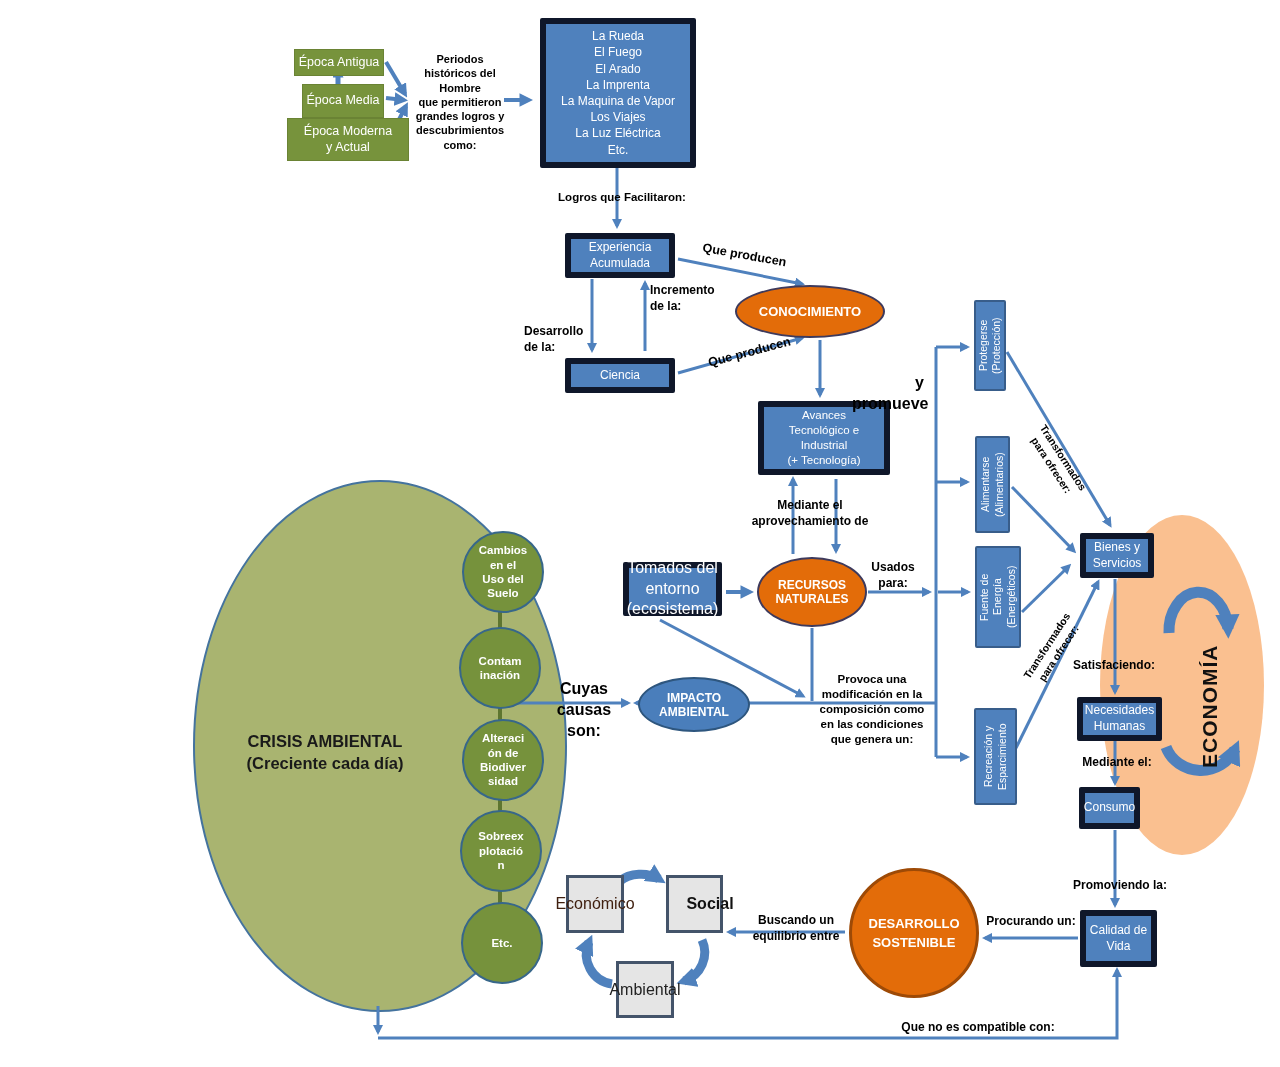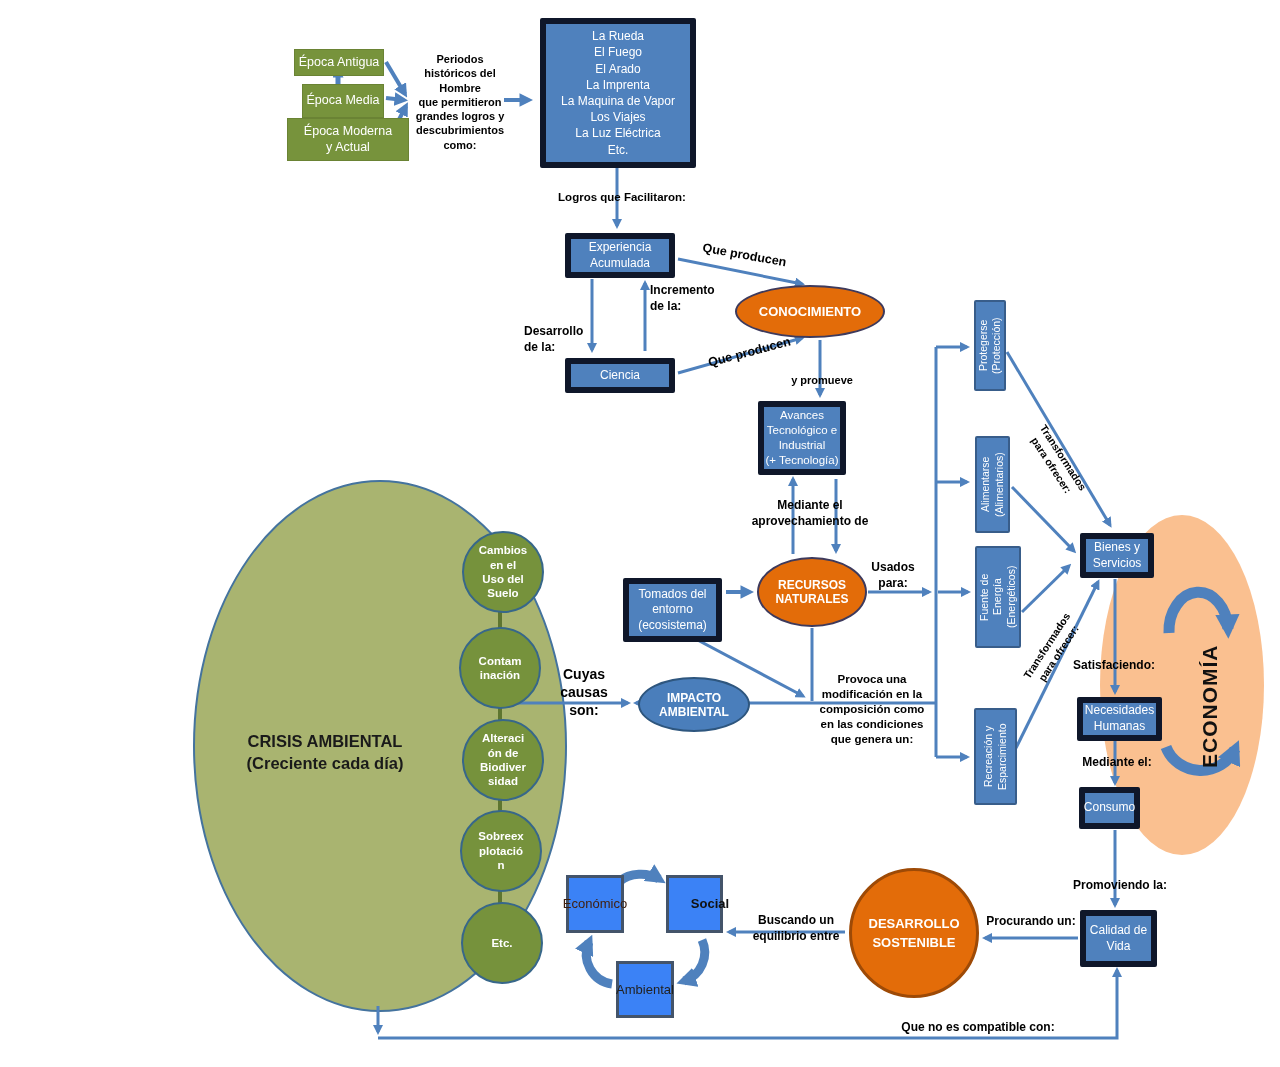--- a/index.html
+++ b/index.html
@@ -8,22 +8,22 @@
   #connectors{position:absolute;left:0;top:0;z-index:2;}
   .node,.lbl{box-sizing:border-box;white-space:pre-line;}
   .bluebox{position:absolute;z-index:3;background:#4F81BD;border:6px solid #0f172a;border-radius:2px;
            color:#fff;display:flex;align-items:center;justify-content:center;text-align:center;
            font-size:12px;line-height:1.3;}
   .vbox{position:absolute;z-index:3;background:#4F81BD;border:2px solid #385D8A;border-radius:2px;
         color:#fff;display:flex;align-items:center;justify-content:center;text-align:center;
         font-size:10.5px;line-height:1.25;writing-mode:vertical-rl;transform:rotate(180deg);}
   .gbox{position:absolute;z-index:3;background:#77933C;border:1px solid #6a8334;color:#fff;
         display:flex;align-items:center;justify-content:center;text-align:center;font-size:12.5px;line-height:1.25;}
-  .obox{position:absolute;z-index:3;background:#3b82f6;border:3px solid #44546A;
-        display:flex;align-items:center;justify-content:center;text-align:center;font-size:13px;line-height:1.2;}
+  .obox{position:absolute;z-index:3;background:#e5e5e5;border:3px solid #44546A;
+        display:flex;align-items:center;justify-content:center;text-align:center;font-size:16px;line-height:1.2;}
   .ellipse{position:absolute;z-index:3;border-radius:50%;display:flex;align-items:center;justify-content:center;
            text-align:center;color:#fff;font-weight:bold;}
   .gcircle{position:absolute;z-index:4;width:78px;height:78px;border-radius:50%;background:#76923C;
            border:2px solid #37678A;color:#fff;font-weight:bold;font-size:11.5px;line-height:1.25;
            display:flex;align-items:center;justify-content:center;text-align:center;white-space:pre-line;}
   .lbl{position:absolute;z-index:5;color:#000;font-weight:bold;font-size:11.5px;line-height:1.3;text-align:center;}
   .bg-ellipse{position:absolute;z-index:1;border-radius:50%;}
   .crisis-label{position:absolute;z-index:4;color:#1a1a1a;font-weight:bold;font-size:16.5px;line-height:1.35;
                 text-align:center;white-space:pre-line;}
   .econ-label{position:absolute;z-index:3;color:#111;font-weight:bold;font-size:21px;letter-spacing:1px;
@@ -138,30 +138,30 @@
 Acumulada</div>
   <div class="bluebox node" style="left:565px;top:358px;width:110px;height:35px;">Ciencia</div>
   <div class="lbl" style="left:650px;top:283px;width:74px;text-align:left;font-size:12px;">Incremento
 de la:</div>
   <div class="lbl" style="left:524px;top:324px;width:66px;text-align:left;font-size:12px;">Desarrollo
 de la:</div>
   <div class="lbl" style="left:697px;top:247px;width:95px;font-size:12.5px;transform:rotate(10deg);">Que producen</div>
   <div class="lbl" style="left:702px;top:344px;width:95px;font-size:12.5px;transform:rotate(-15deg);">Que producen</div>
 
   <div class="ellipse node" style="left:735px;top:285px;width:150px;height:53px;background:#E36C09;border:2px solid #3E3A5C;font-size:13px;">CONOCIMIENTO</div>
-  <div class="lbl" style="left:786px;top:373px;width:72px;text-align:center;font-size:11px;">y promueve</div>
-
-  <div class="bluebox node" style="left:758px;top:401px;width:88px;height:74px;font-size:11.5px;">Avances
+  <div class="lbl" style="left:852px;top:373px;width:72px;text-align:right;font-size:16px;">y promueve</div>
+
+  <div class="bluebox node" style="left:758px;top:401px;width:132px;height:74px;font-size:11.5px;">Avances
 Tecnológico e
 Industrial
 (+ Tecnología)</div>
   <div class="lbl" style="left:744px;top:498px;width:132px;font-size:12px;">Mediante el
 aprovechamiento de</div>
 
-  <div class="bluebox node" style="left:623px;top:578px;width:99px;height:64px;font-size:12px;">Tomados del
+  <div class="bluebox node" style="left:623px;top:562px;width:99px;height:54px;font-size:16px;">Tomados del
 entorno
 (ecosistema)</div>
   <div class="ellipse node" style="left:757px;top:557px;width:110px;height:70px;background:#E36C09;border:2px solid #3E3A5C;font-size:12px;white-space:pre-line;">RECURSOS
 NATURALES</div>
   <div class="lbl" style="left:858px;top:560px;width:70px;font-size:12px;">Usados
 para:</div>
 
   <div class="vbox node" style="left:974px;top:300px;width:32px;height:91px;">Protegerse
 (Protección)</div>
   <div class="vbox node" style="left:975px;top:436px;width:35px;height:97px;">Alimentarse
@@ -194,21 +194,21 @@
 SOSTENIBLE</div>
   <div class="lbl" style="left:746px;top:913px;width:100px;font-size:12px;">Buscando un
 equilibrio entre</div>
 
   <div class="obox node" style="left:566px;top:875px;width:58px;height:58px;color:#402010;">Económico</div>
   <div class="obox node" style="left:666px;top:875px;width:57px;height:58px;font-weight:bold;color:#111;padding-left:31px;">Social</div>
   <div class="obox node" style="left:616px;top:961px;width:58px;height:57px;color:#222;">Ambiental</div>
 
   <div class="ellipse node" style="left:638px;top:677px;width:112px;height:55px;background:#4A7EBB;border:2px solid #2E567E;font-size:12px;white-space:pre-line;">IMPACTO
 AMBIENTAL</div>
-  <div class="lbl" style="left:545px;top:665px;width:78px;font-size:14px;">Cuyas
+  <div class="lbl" style="left:545px;top:679px;width:78px;font-size:16px;">Cuyas
 causas son:</div>
   <div class="lbl" style="left:812px;top:672px;width:120px;font-size:11.5px;">Provoca una
 modificación en la
 composición como
 en las condiciones
 que genera un:</div>
 
   <div class="crisis-label" style="left:225px;top:730px;width:200px;">CRISIS AMBIENTAL
 (Creciente cada día)</div>
   <div class="gcircle" style="left:462px;top:531px;">Cambios

